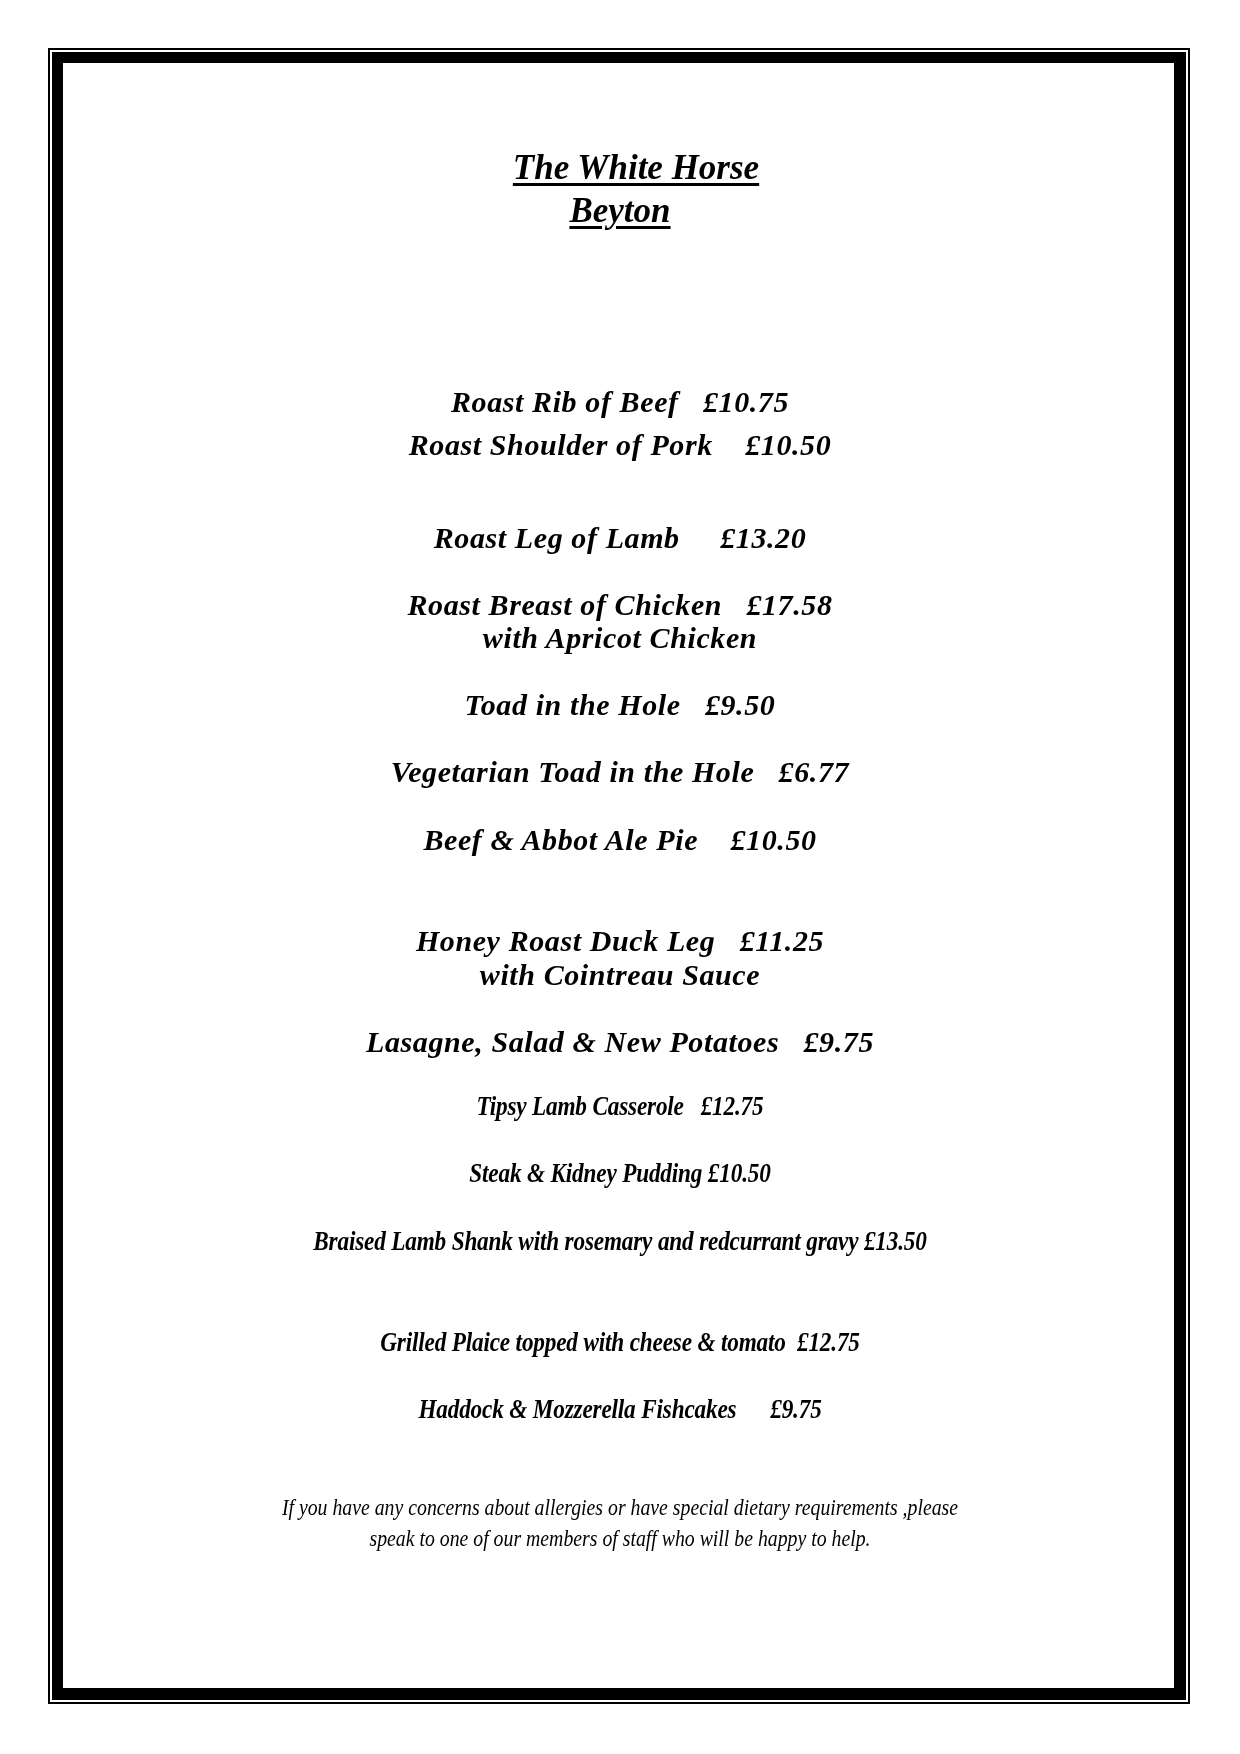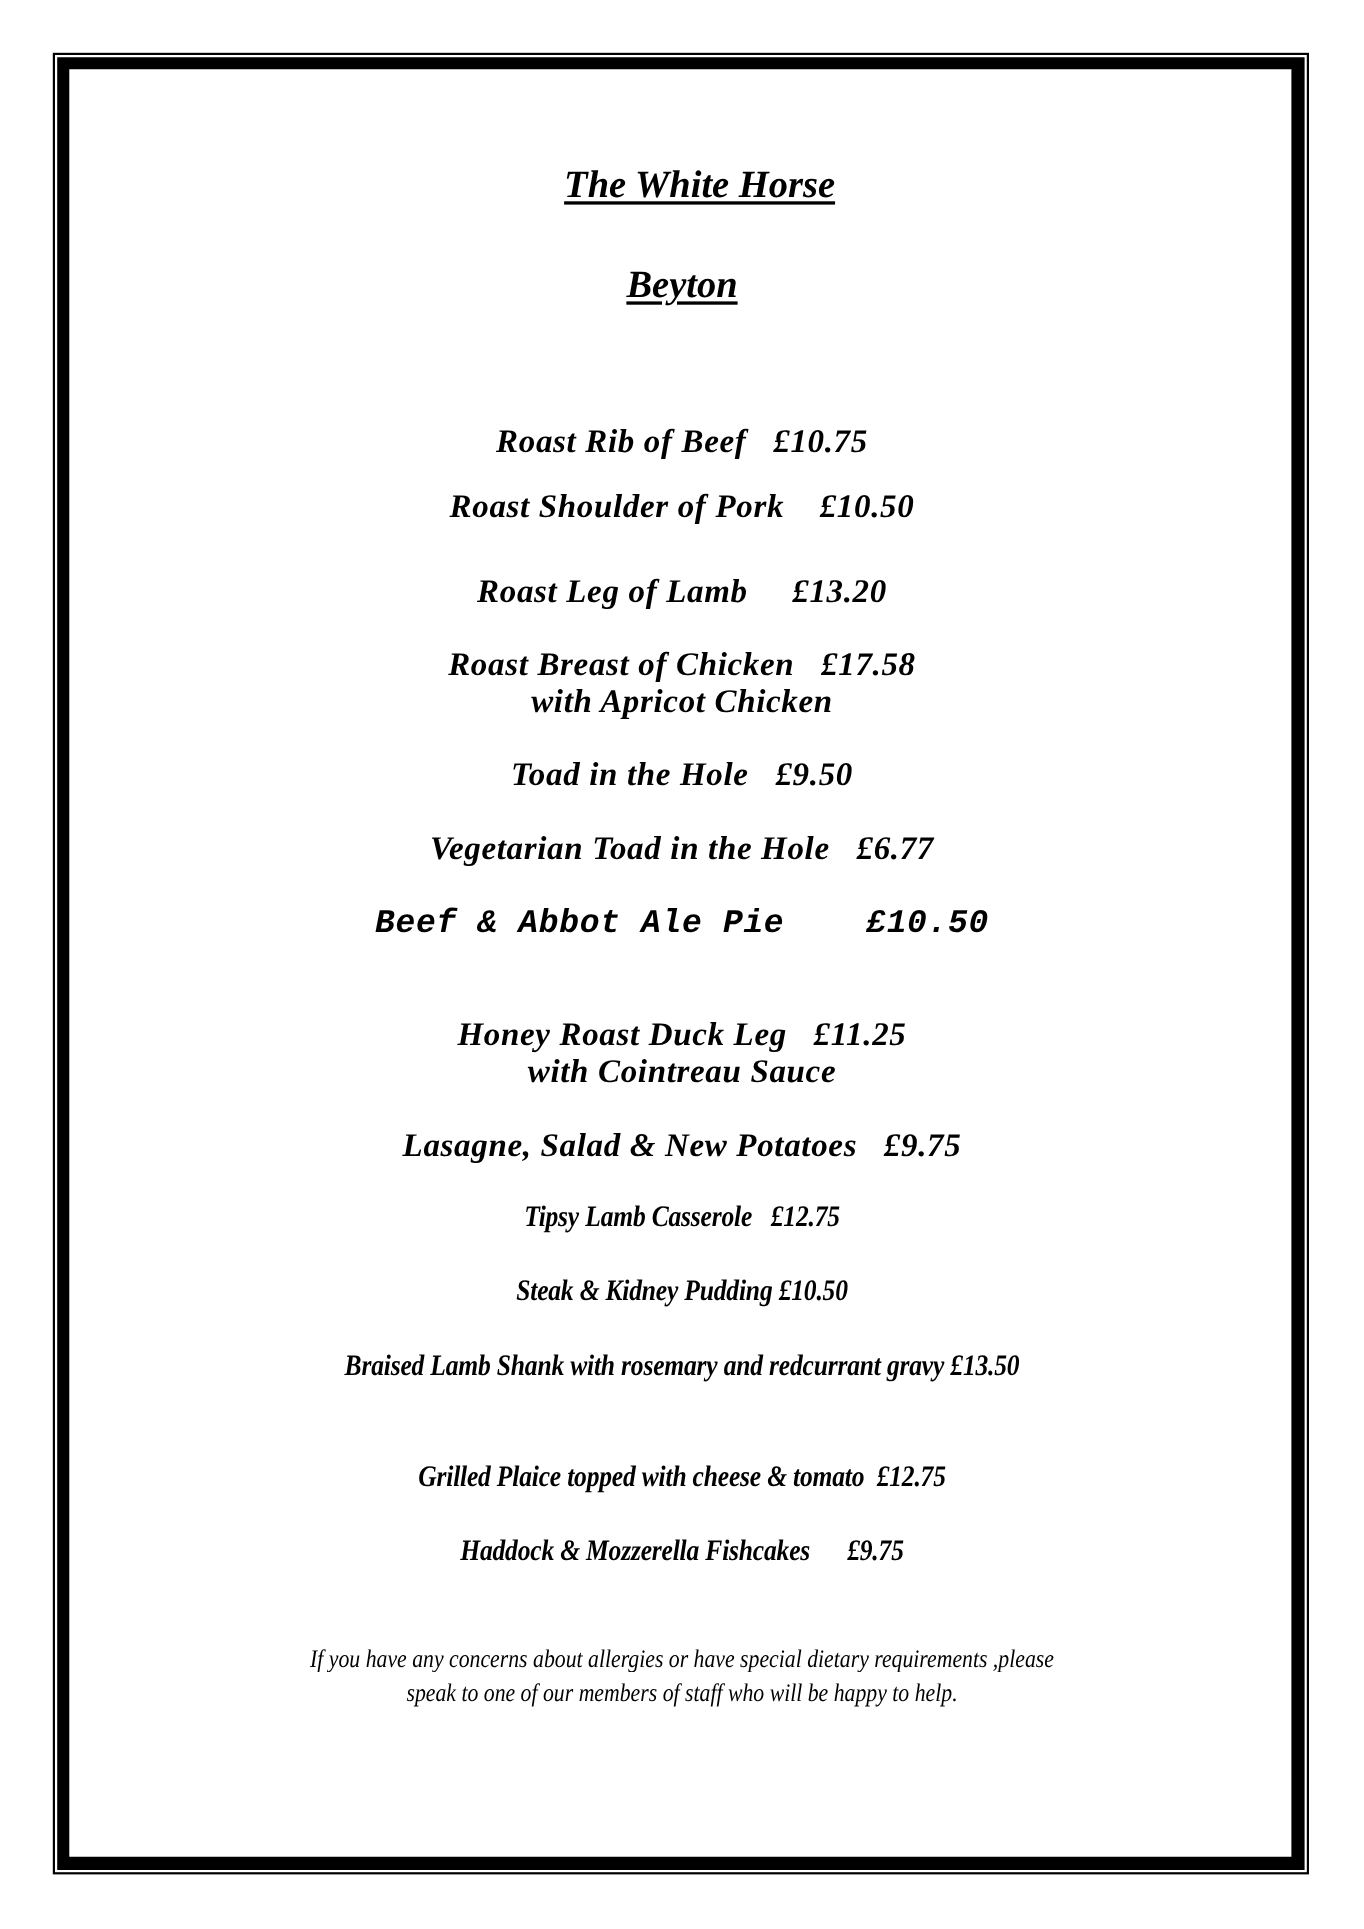--- a/index.html
+++ b/index.html
@@ -79,30 +79,30 @@
 </style>
 </head>
 <body>
 
 <div class="frame-outer"></div>
 <div class="frame-gap"></div>
 <div class="frame-inner"></div>
 
 <div>
   <div class="line title" style="top:148px;padding-left:16px;">The White Horse</div>
-  <div class="line title" style="top:191px;margin-top:48px;">Beyton</div>
+  <div class="line title" style="top:191px;">Beyton</div>
 
   <div class="line item" style="top:385px;">Roast Rib of Beef   £10.75</div>
-  <div class="line item" style="top:444px;">Roast Shoulder of Pork    £10.50</div>
+  <div class="line item" style="top:428px;">Roast Shoulder of Pork    £10.50</div>
   <div class="line item" style="top:521px;">Roast Leg of Lamb     £13.20</div>
   <div class="line item" style="top:588px;">Roast Breast of Chicken   £17.58</div>
   <div class="line item" style="top:621px;">with Apricot Chicken</div>
   <div class="line item" style="top:688px;font-style:italic;">Toad in the Hole   £9.50</div>
   <div class="line item" style="top:755px;">Vegetarian Toad in the Hole   £6.77</div>
-  <div class="line item" style="top:823px;font-family:Liberation Mono, monospace;">Beef &amp; Abbot Ale Pie    £10.50</div>
+  <div class="line item" style="top:823px;">Beef &amp; Abbot Ale Pie    £10.50</div>
   <div class="line item" style="top:924px;">Honey Roast Duck Leg   £11.25</div>
   <div class="line item" style="top:958px;">with Cointreau Sauce</div>
   <div class="line item" style="top:1025px;">Lasagne, Salad &amp; New Potatoes   £9.75</div>
 
   <div class="line item condensed" style="top:1091px;">Tipsy Lamb Casserole   £12.75</div>
   <div class="line item condensed" style="top:1158px;">Steak &amp; Kidney Pudding £10.50</div>
   <div class="line item condensed" style="top:1226px;">Braised Lamb Shank with rosemary and redcurrant gravy £13.50</div>
   <div class="line item condensed" style="top:1327px;">Grilled Plaice topped with cheese &amp; tomato  £12.75</div>
   <div class="line item condensed" style="top:1394px;">Haddock &amp; Mozzerella Fishcakes      £9.75</div>
 

